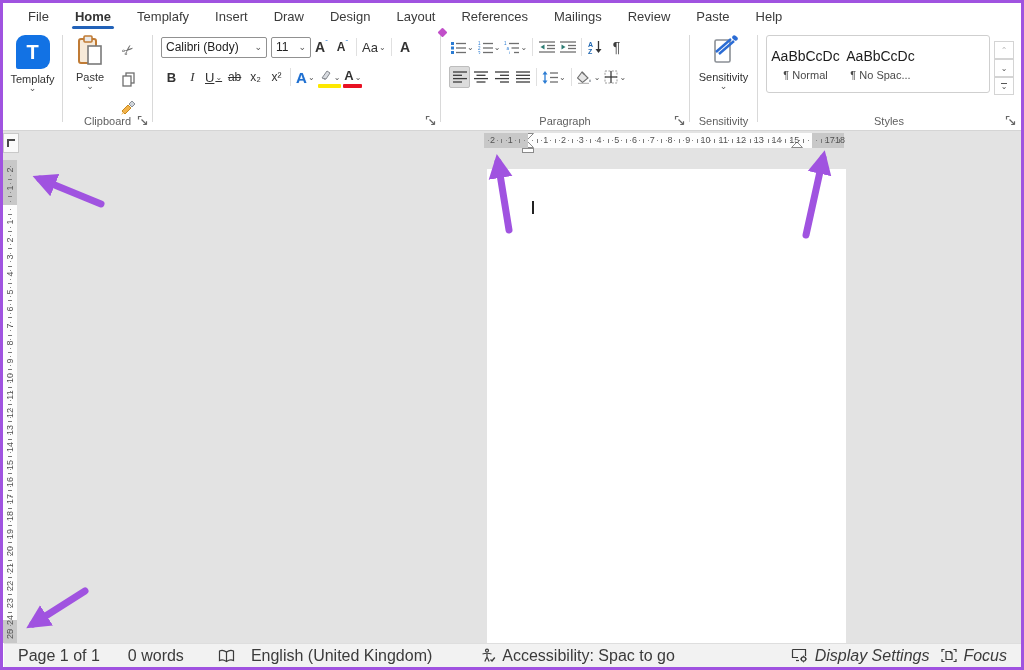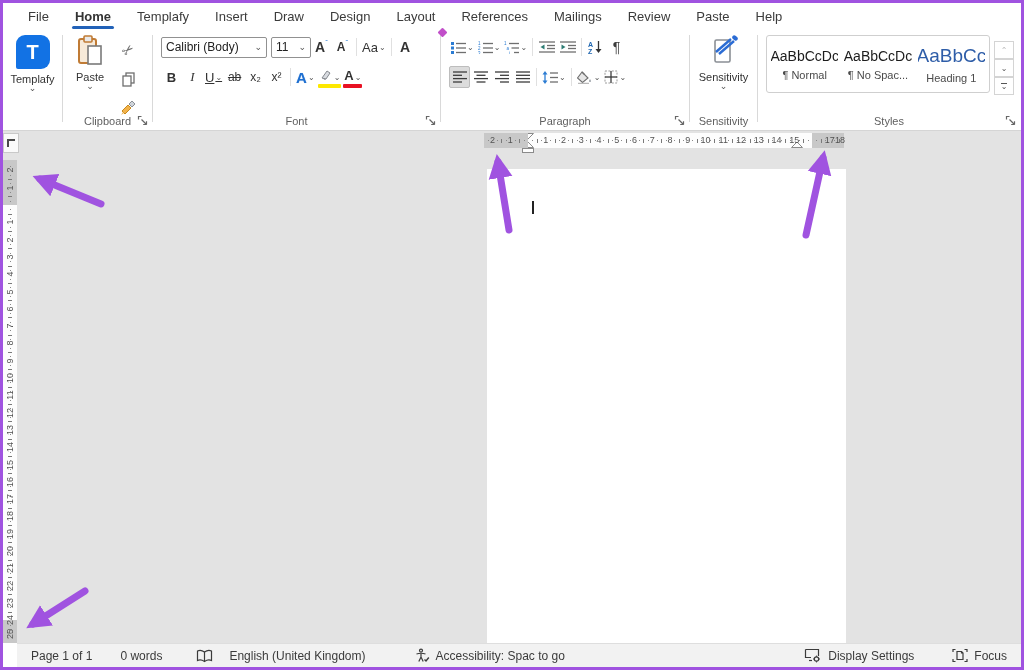--- a/index.html
+++ b/index.html
@@ -82,23 +82,23 @@
   .hmarkers { position:absolute; left:0; top:0; width:360px; height:22px; overflow:visible; pointer-events:none; }
   .vruler { position:absolute; left:0px; top:29px; width:14px; height:483px; background:#fdfdfd; cursor:pointer; }
   .vruler .mseg { position:absolute; left:0; right:0; background:#c8c8c8; }
   .vnum { position:absolute; left:0; width:14px; height:12px; display:flex; align-items:center; justify-content:center; font-size:9px; color:#525252; transform:rotate(-90deg); }
   .vtick { position:absolute; height:1px; width:4px; background:#7a7a7a; left:5px; }
   .vdot { position:absolute; width:1px; height:1px; background:#8a8a8a; left:7px; }
   .page { position:absolute; left:484px; top:38px; width:359px; bottom:0; background:#fff; }
   .textcaret { position:absolute; left:45px; top:32px; width:1.5px; height:13px; background:#222; }
 
   
-  .statusbar { position:absolute; left:17px; right:3px; bottom:3px; height:24px; background:#f2f2f2; border-top:1px solid #dedede; display:flex; align-items:center; font-size:12px; color:#3b3b3b; padding:0 14px; z-index:5; }
+  .statusbar { position:absolute; left:4px; right:3px; bottom:3px; height:24px; background:#f2f2f2; border-top:1px solid #dedede; display:flex; align-items:center; font-size:16px; color:#3b3b3b; padding:0 14px; z-index:5; }
   .sbitem { display:flex; align-items:center; cursor:pointer; white-space:nowrap; }
-  .sbright { margin-left:auto; display:flex; align-items:center; gap:38px; }
+  .sbright { margin-left:auto; display:flex; align-items:center; gap:12px;font-style:italic; }
   .sbgap28 { margin-right:28px; } .sbgap34 { margin-right:34px; } .sbgap16 { margin-right:16px; } .sbgap48 { margin-right:48px; }
   .sbicon { margin-right:6px; display:flex; align-items:center; }
 
   
   .arrows { position:absolute; inset:0; z-index:40; pointer-events:none; }
 
   .ic { display:inline-flex; align-items:center; justify-content:center; }
 </style>
 </head>
 <body>
@@ -243,21 +243,20 @@
           </span>
           <span class="colorbar" style="background:#fde800;"></span>
           <span class="dd">⌄</span>
         </div>
         <div class="fbtn stackbtn">
           <span style="font-weight:600;position:relative;top:-2px;">A</span>
           <span class="colorbar" style="background:#e81123;"></span>
           <span class="dd">⌄</span>
         </div>
       </div>
-      <div class="gfooter">Font</div>
       <span class="launcher ic">
         <svg width="11" height="11" viewBox="0 0 11 11" stroke="#666" stroke-width="1.2" fill="none">
             <path d="M1.5 4.5 V1.5 H4.5"></path>
             <path d="M4.5 4.5 L9.5 9.5"></path>
             <path d="M9.5 9.5 V6.2 M9.5 9.5 H6.2"></path>
           </svg>
       </span>
     </div>
     <div class="vsep"></div>
 
@@ -474,24 +473,20 @@
 
     <div class="rgroup g-styles" style="display:flex;">
       <div class="stylegallery">
         <div class="stylecard">
           <div class="stylepreview">AaBbCcDc</div>
           <div class="stylename">¶ Normal</div>
         </div>
         <div class="stylecard">
           <div class="stylepreview">AaBbCcDc</div>
           <div class="stylename">¶ No Spac...</div>
-        </div>
-        <div class="stylecard">
-          <div class="stylepreview heading">AaBbCc</div>
-          <div class="stylename">Heading 1</div>
         </div>
       </div>
       <div class="stylescroll" style="margin-top:6px;">
         <div class="sscrollbtn dis">
             <span>⌃</span>
           </div>
         <div class="sscrollbtn">
             <span>⌄</span>
           </div>
         <div class="sscrollbtn">

